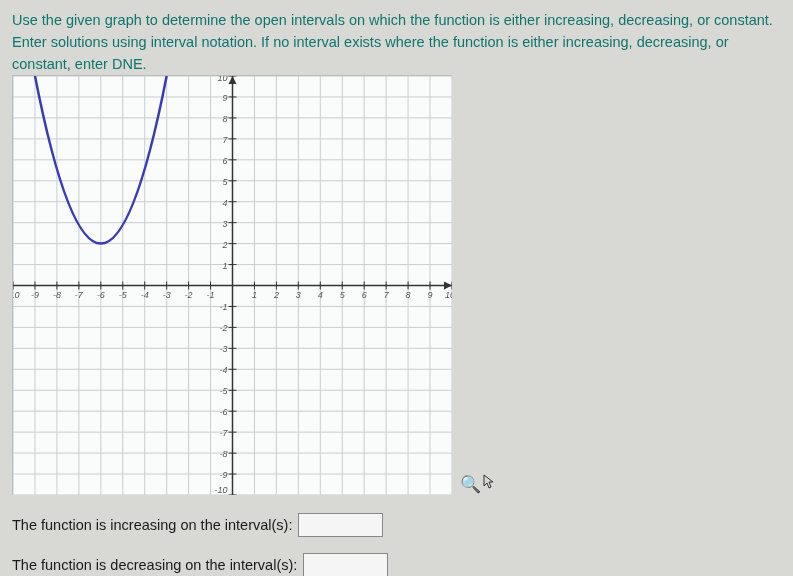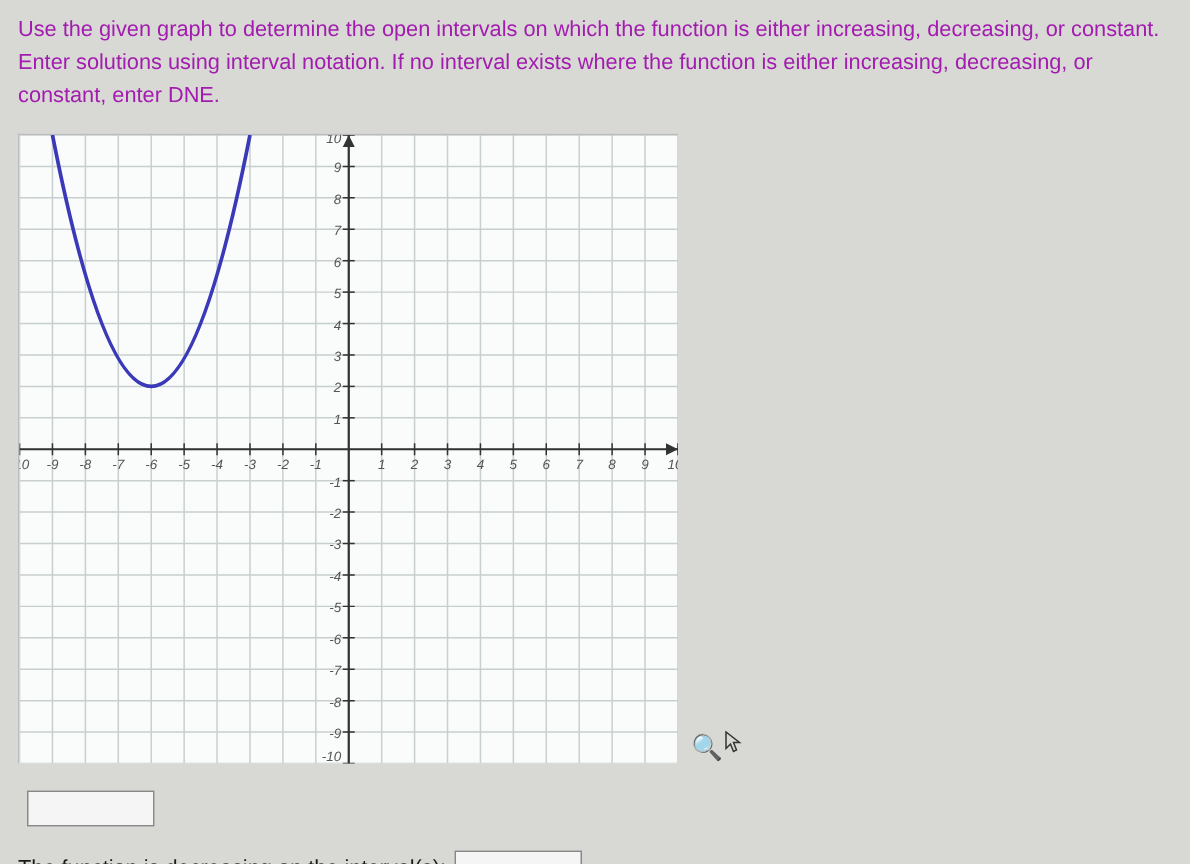--- a/index.html
+++ b/index.html
@@ -7,22 +7,21 @@
       font-family: Arial, sans-serif;
       background: #d8d8d4;
       width: 793px;
       height: 576px;
       padding: 10px 12px;
       color: #1a1a1a;
     }
     .question-text {
       font-size: 14.5px;
       line-height: 1.5;
-      margin-bottom: 14px;
-      color: #a21caf;
+      color: #0f766e;
     }
     .graph-container {
       position: relative;
       width: 440px;
       height: 420px;
       background: #fafbfb;
       border-top: 1px solid #bbb;
       border-left: 1px solid #bbb;
       margin-bottom: 18px;
     }
@@ -213,19 +212,20 @@
   </svg>
   <span class="magnify">🔍</span>
   <span class="cursor-icon">
     <svg width="14" height="16" viewBox="0 0 14 16">
         <path d="M1 1 L1 12 L4 9 L6 14 L8 13 L6 8 L10 8 Z" fill="none" stroke="#333" stroke-width="1"></path>
       </svg>
   </span>
 </div>
 
 <div class="answer-row">
+  <span>The function is increasing on the interval(s):</span>
   <input type="text" class="answer-input" value="" style="">
 </div>
 
 <div class="answer-row">
   <span>The function is decreasing on the interval(s):</span>
   <input type="text" class="answer-input" value="" style="">
 </div>
 
 </body></html>

